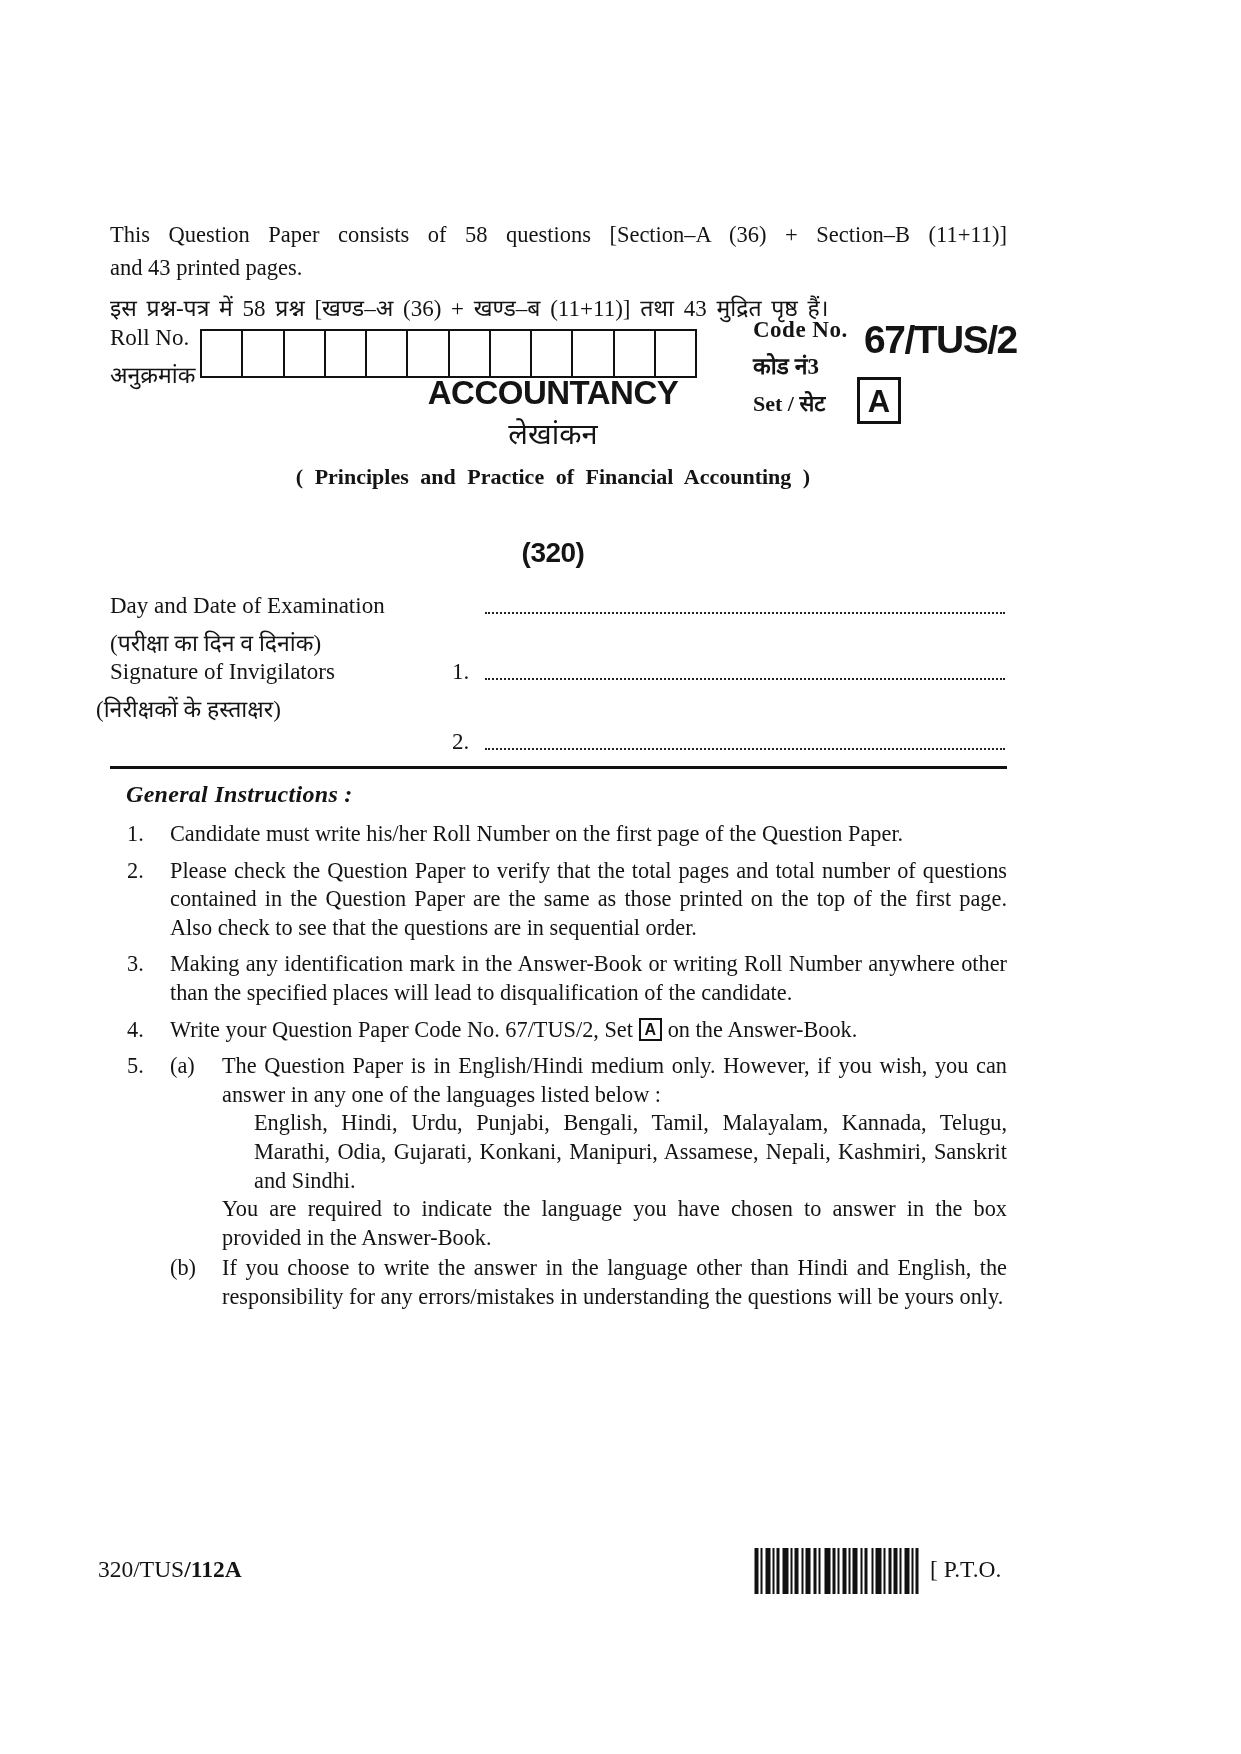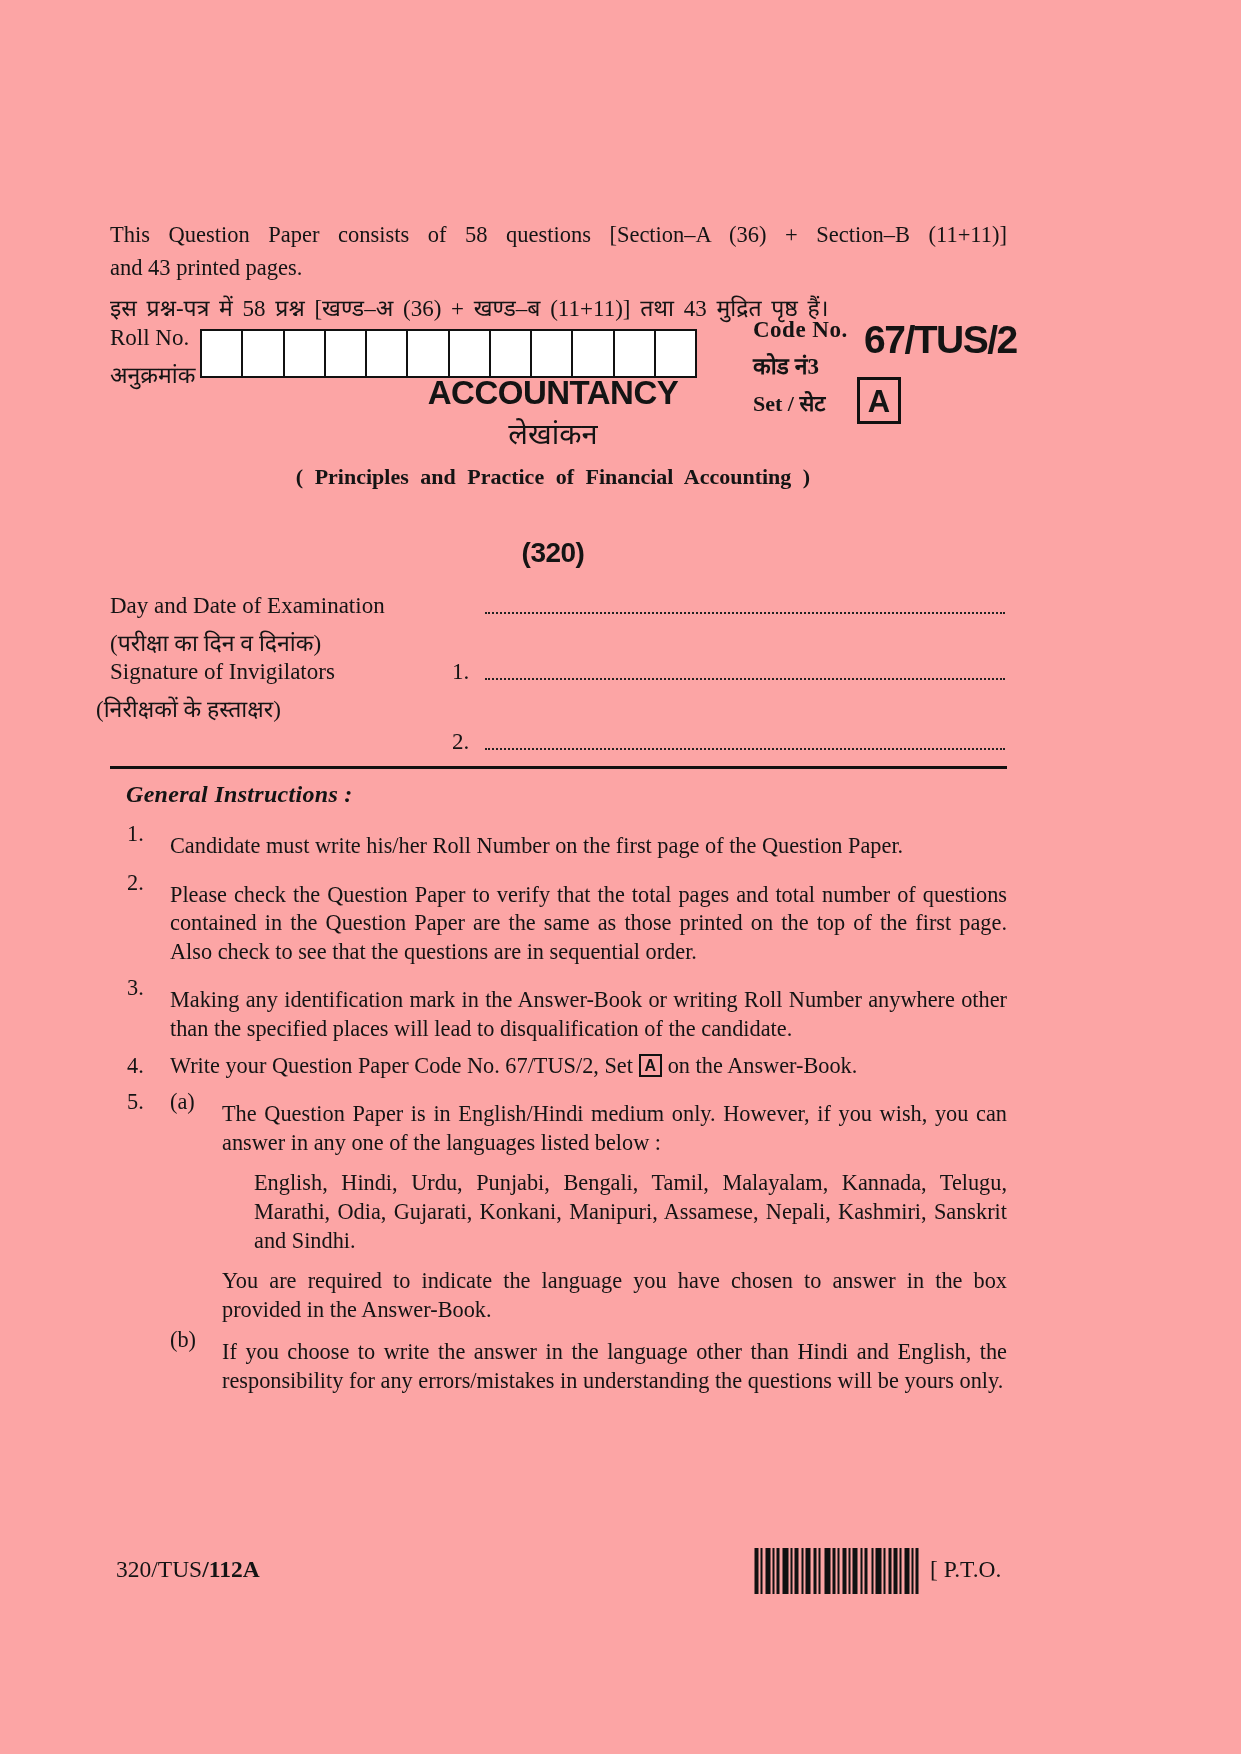--- a/index.html
+++ b/index.html
@@ -1,18 +1,18 @@
 <!DOCTYPE html>
 <html><head>
 <meta charset="utf-8">
 <style>
   html,body { margin:0; padding:0; background:#e8e8e8; }
   .page {
     position:relative; width:1241px; height:1754px; margin:0 auto;
-    background:#fca5a5; color:#141414;
+    background:#ffffff; color:#141414;
     font-family:"Liberation Serif", serif;
     overflow:hidden;
   }
   .abs { position:absolute; }
 
   
   .note-en1 { left:110px; top:222px; width:897px; font-size:22.5px; text-align:justify; text-align-last:justify; }
   .note-en2 { left:110px; top:255px; font-size:22.5px; }
   .note-hi  { left:110px; top:291px; font-size:23px; word-spacing:4px; }
 
@@ -51,30 +51,30 @@
 
   .rule { left:110px; top:766px; width:897px; border-top:3px solid #111; height:0; }
 
   .gi-heading { left:110px; top:781px; font-weight:bold; font-style:italic; font-size:24px; letter-spacing:0.3px;margin-left:16px; }
 
   
   .instructions { left:110px; top:820px; width:897px; font-size:22.3px; line-height:28.6px; }
   .item { display:flex; margin-bottom:8px; }
   .item .num { flex:none; width:60px; padding-left:17px; box-sizing:border-box; }
   .item .txt { flex:1; }
-  .just { text-align:justify;margin-top:12px; }
+  .just { text-align:justify; }
   .sub { display:flex; }
   .sub .slabel { flex:none; width:52px; }
   .sub .stxt { flex:1; }
   .langs { padding-left:32px; }
   .inline-box { display:inline-block; border:2px solid #111; font-family:"Liberation Sans", sans-serif; font-weight:bold; font-size:16px; line-height:19px; padding:0 4px; vertical-align:2px; }
   .subgap { margin-top:2px; }
 
   
-  .footer-code { left:116px; top:1556px; font-size:23.5px; }
+  .footer-code { left:98px; top:1556px; font-size:23.5px; }
   .footer-code .b { font-weight:bold; }
   .barcode { left:753px; top:1548px; }
   .pto { left:930px; top:1556px; font-size:23.5px; }
 </style>
 </head>
 <body>
 
 <div class="page">
 
   <div class="abs note-en1">This Question Paper consists of 58 questions [Section–A (36) + Section–B (11+11)]</div>

